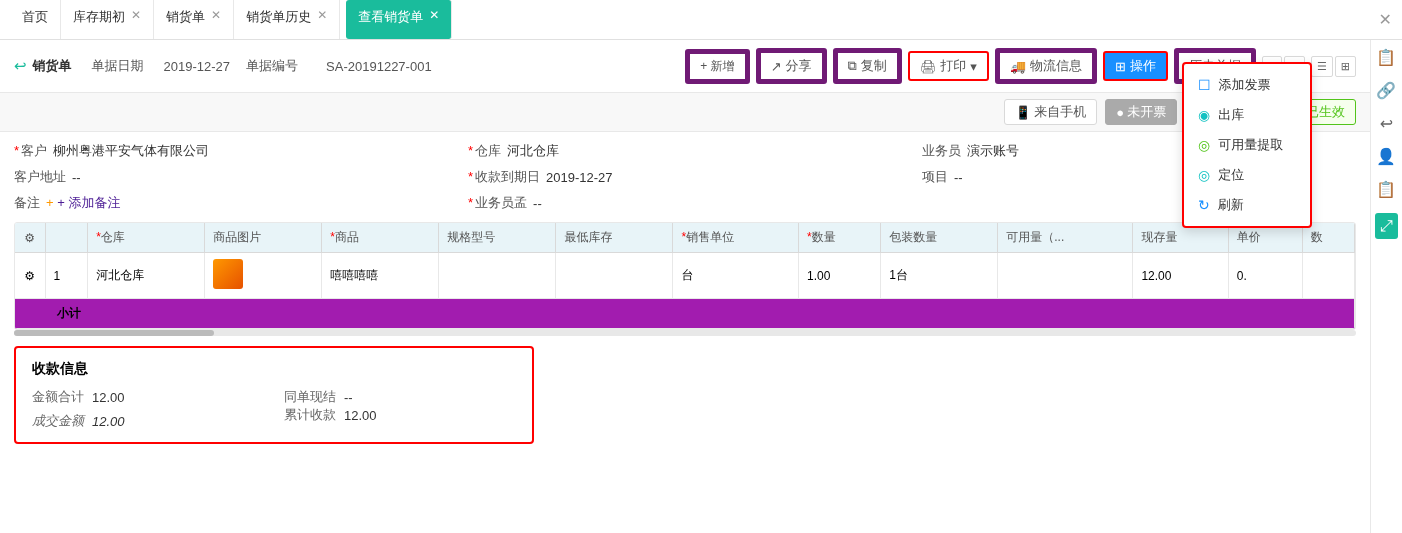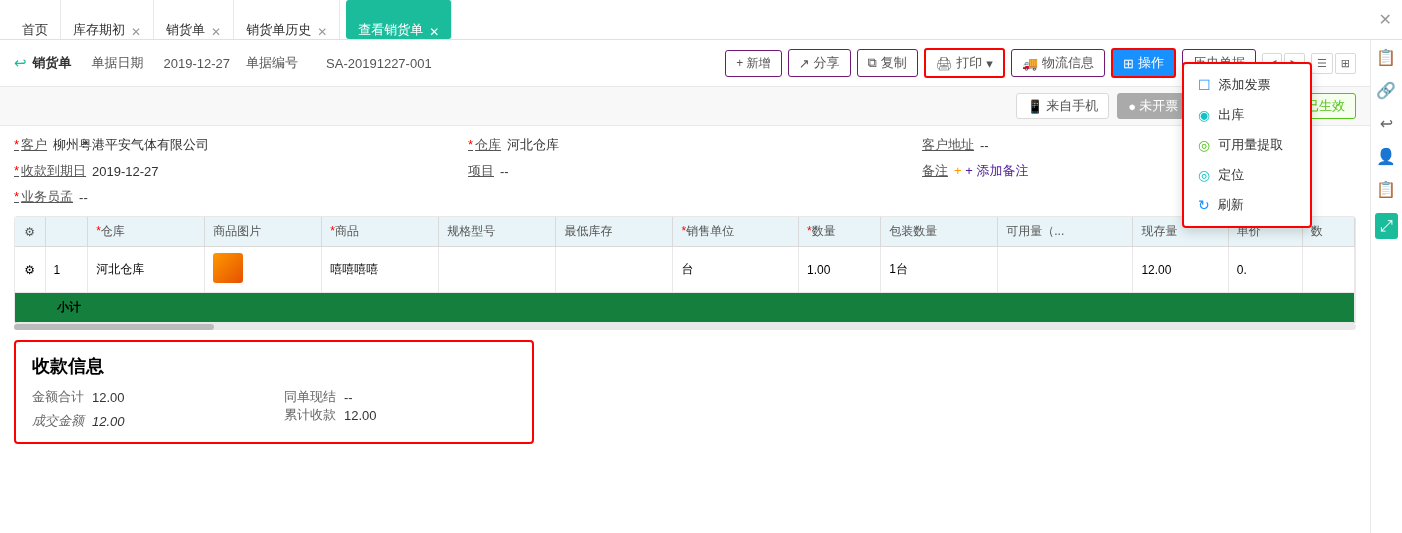--- a/index.html
+++ b/index.html
@@ -1,67 +1,67 @@
 <!DOCTYPE html>
 <html><head>
   <meta charset="utf-8">
   <style>
     * { box-sizing: border-box; margin: 0; padding: 0; font-family: 'Microsoft YaHei', '微软雅黑', sans-serif; font-size: 13px; }
     body { background: #f0f2f5; width: 1402px; height: 533px; overflow: hidden; }
 
     
     .tab-bar { display: flex; align-items: center; background: #fff; border-bottom: 1px solid #e0e0e0; height: 40px; padding: 0 10px; position: relative; }
-    .tab-item { display: flex; align-items: flex-end; padding: 0 12px; height: 100%; cursor: pointer; color: #333; font-size: 13px; border-right: 1px solid #e8e8e8; }
+    .tab-item { display: flex; align-items: flex-start; padding: 8px 12px; height: 100%; cursor: pointer; color: #333; font-size: 13px; border-right: 1px solid #e8e8e8; }
     .tab-item .tab-close { margin-left: 6px; color: #999; cursor: pointer; font-size: 12px; }
     .tab-item.green-tab { background: #1abc9c; color: #fff; border-radius: 3px; margin-left: 6px; }
     .tab-item.green-tab .tab-close { color: #fff; }
     .close-btn { position: absolute; right: 10px; color: #999; cursor: pointer; font-size: 16px; }
 
     
     .main-content { background: #fff; margin: 0; height: calc(533px - 40px); overflow-y: auto; position: relative; }
 
     
     .doc-header { display: flex; align-items: center; padding: 8px 14px; border-bottom: 1px solid #e8e8e8; background: #fff; }
     .doc-header .doc-icon { color: #1abc9c; margin-right: 6px; font-size: 15px; }
     .doc-header .doc-title { font-weight: bold; color: #333; margin-right: 20px; }
     .doc-header .doc-meta { display: flex; align-items: center; gap: 16px; color: #555; }
     .doc-header .doc-meta span { display: flex; align-items: center; gap: 16px; }
     .doc-header .actions { margin-left: auto; display: flex; align-items: center; gap: 6px; }
-    .btn { display: inline-flex; align-items: center; gap: 4px; padding: 4px 10px; border-radius: 3px; cursor: pointer; font-size: 12px; border: 1px solid #701a75; background: #fff; color: #555; }
+    .btn { display: inline-flex; align-items: center; gap: 4px; padding: 4px 10px; border-radius: 3px; cursor: pointer; font-size: 12px; border: 5px solid #701a75; background: #fff; color: #555; }
     .btn-primary { background: #1890ff; color: #fff; border-color: #1890ff; }
 
     
     .toolbar2 { display: flex; align-items: center; padding: 6px 14px; border-bottom: 1px solid #e8e8e8; background: #f8f8f8; gap: 8px; }
     .toolbar2 .t-btn { display: inline-flex; align-items: center; gap: 3px; padding: 3px 10px; border-radius: 3px; cursor: pointer; font-size: 12px; border: 1px solid #d9d9d9; background: #fff; color: #555; }
     .toolbar2 .t-btn.gray { background: #aaa; color: #fff; border-color: #aaa; }
     .toolbar2 .check-btn { display: inline-flex; align-items: center; gap: 3px; padding: 3px 10px; border-radius: 3px; cursor: pointer; font-size: 12px; border: 1px solid #52c41a; background: #fff; color: #52c41a; }
-    .toolbar2 .status-effect { display: inline-flex; align-items: center; gap: 4px; padding: 3px 10px; border-radius: 3px; font-size: 12px; border: 1px solid #52c41a; background: #f6ffed; color: #52c41a; }
+    .toolbar2 .status-effect { display: inline-flex; align-items: center; gap: 16px; padding: 3px 10px; border-radius: 3px; font-size: 12px; border: 1px solid #52c41a; background: #f6ffed; color: #52c41a; }
     .toolbar2 .spacer { flex: 1; }
 
     
     .form-area { padding: 10px 14px; display: grid; grid-template-columns: 1fr 1fr 1fr; gap: 8px 20px; }
     .form-row { display: flex; align-items: center; gap: 6px; }
-    .form-label { color: #555; white-space: nowrap; text-decoration: underline; }
+    .form-label { color: #555; white-space: nowrap; }
     .form-label.required::before { content: '*'; color: red; margin-right: 2px; }
     .form-value { color: #333; }
 
     
     .table-section { margin: 0 14px; border: 1px solid #e8e8e8; border-radius: 3px; overflow-x: auto; }
     table { width: 100%; border-collapse: collapse; }
     thead tr { background: #e8f4f8; }
     th { padding: 6px 8px; text-align: left; font-weight: normal; color: #555; border-right: 1px solid #d9d9d9; border-bottom: 1px solid #d9d9d9; white-space: nowrap; font-size: 12px; }
     th.required::before { content: '*'; color: red; }
     td { padding: 6px 8px; border-right: 1px solid #e8e8e8; border-bottom: 1px solid #e8e8e8; font-size: 12px; }
     tr.subtotal td { background: #fffde7; font-weight: bold; }
     .gear-col { width: 30px; text-align: center; }
     .product-img { width: 30px; height: 30px; background: linear-gradient(135deg, #ff9800, #e65100); border-radius: 3px; display: inline-block; }
 
     
     .payment-section { margin: 10px 14px; border: 2px solid red; border-radius: 4px; padding: 12px 16px; background: #fff; max-width: 520px; }
-    .payment-title { font-weight: bold; font-size: 18px; margin-bottom: 10px; }
+    .payment-title { font-weight: bold; font-size: 14px; margin-bottom: 10px; }
     .payment-grid { display: grid; grid-template-columns: 1fr 1fr; gap: 20px; }
     .payment-row { display: flex; align-items: center; gap: 8px; }
     .payment-label { color: #666; white-space: nowrap; }
     .payment-val { color: #333; }
     .payment-val.red { color: #f5222d; }
 
     
     .dropdown-overlay { position: absolute; top: 62px; right: 90px; background: #fff; border: 2px solid red; border-radius: 4px; box-shadow: 0 4px 12px rgba(0,0,0,0.15); z-index: 100; min-width: 130px; padding: 6px 0; }
     .dropdown-item { display: flex; align-items: center; gap: 8px; padding: 6px 14px; cursor: pointer; color: #333; font-size: 13px; }
     .dropdown-item .di-icon { font-size: 14px; }
@@ -184,20 +184,24 @@
 
     <div class="form-area">
 
       <div class="form-row">
         <span class="form-label required">客户</span>
         <span class="form-value">柳州粤港平安气体有限公司</span>
       </div>
       <div class="form-row">
         <span class="form-label required">仓库</span>
         <span class="form-value">河北仓库</span>
+      </div>
+      <div class="form-row">
+        <span class="form-label">业务员</span>
+        <span class="form-value">演示账号</span>
       </div>
 
       <div class="form-row">
         <span class="form-label">客户地址</span>
         <span class="form-value">--</span>
       </div>
       <div class="form-row">
         <span class="form-label required">收款到期日</span>
         <span class="form-value">2019-12-27</span>
       </div>
@@ -252,21 +256,21 @@
             <td></td>
             <td>台</td>
             <td>1.00</td>
             <td>1台</td>
             <td></td>
             <td>12.00</td>
             <td>0.</td>
             <td></td>
           </tr>
           <tr class="subtotal">
-            <td colspan="14" style="background:#15803d;padding-left:42px;">小计</td>
+            <td colspan="14" style="background:#a21caf;padding-left:42px;">小计</td>
           </tr>
         </tbody>
       </table>
     </div>
 
     <div style="height:6px; background:#e8e8e8; margin:0 14px 0 14px; border-radius:3px; position:relative;">
       <div style="width:200px; height:6px; background:#bbb; border-radius:3px; position:absolute; left:0;"></div>
     </div>
 
     <div class="payment-section">

